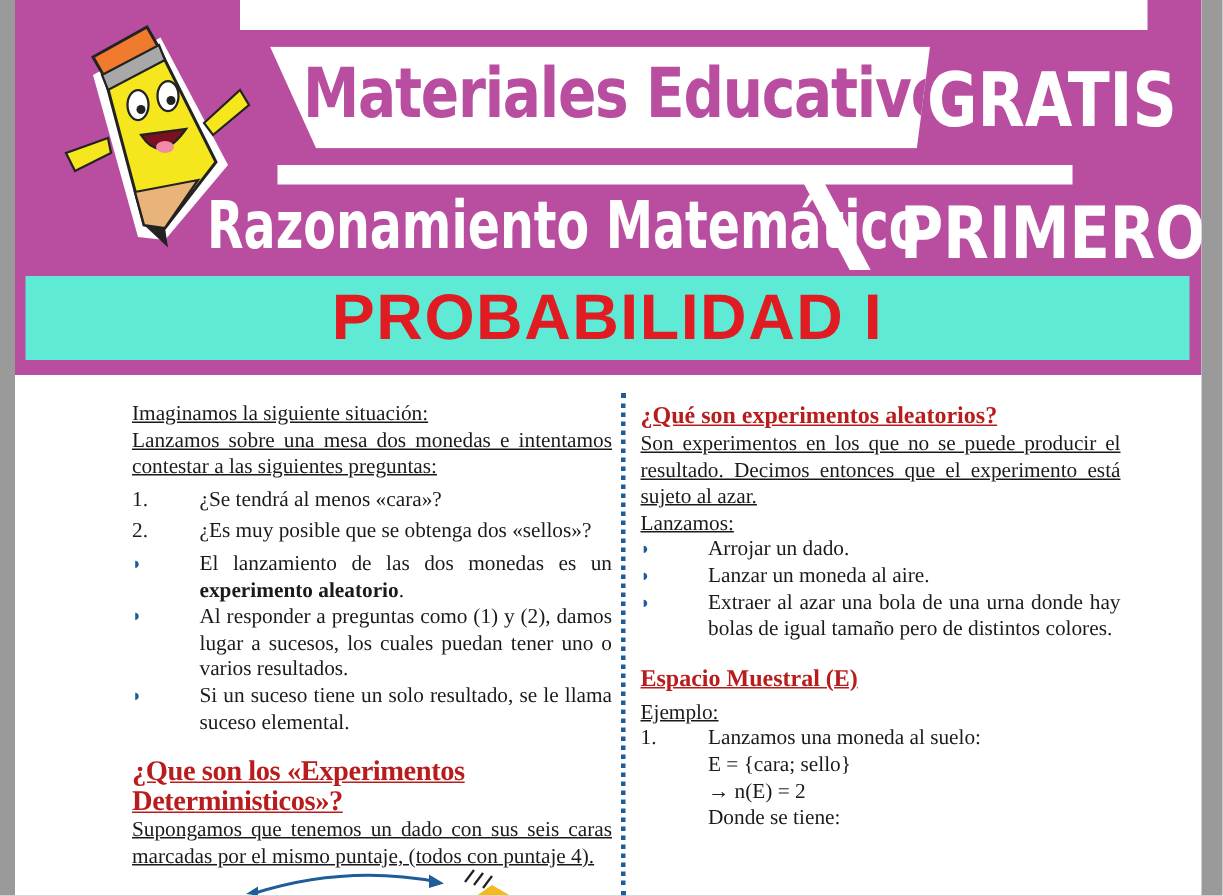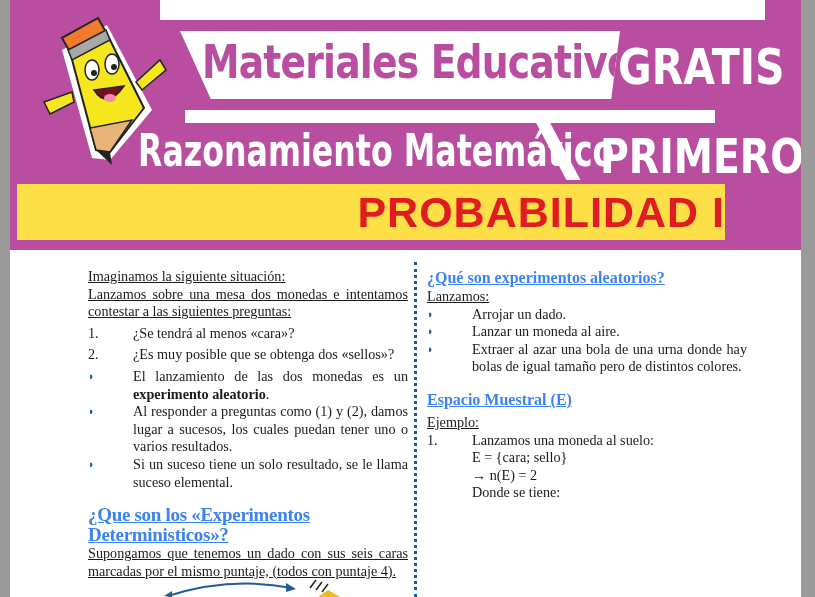--- a/index.html
+++ b/index.html
@@ -7,34 +7,34 @@
   .page{position:absolute;left:10px;top:0;width:791px;height:597px;background:#fff;overflow:hidden;}
   .header{position:absolute;left:0;top:0;width:791px;height:250px;background:#B94EA0;}
   .topwhite{position:absolute;left:150px;top:0;width:605px;height:20px;background:#fff;}
   .band1{position:absolute;left:170px;top:31px;width:440px;height:68px;background:#fff;clip-path:polygon(0 0,100% 0,98% 100%,7% 100%);}
   .band1 span{position:absolute;left:22px;top:4px;font-family:"DejaVu Sans",sans-serif;font-weight:bold;font-size:46px;color:#B94EA0;letter-spacing:-1px;transform:scaleX(0.82);transform-origin:left center;white-space:nowrap;}
   .gratis{position:absolute;left:608px;top:38px;font-family:"DejaVu Sans",sans-serif;font-weight:bold;font-size:50px;color:#fff;transform:scaleX(0.82);transform-origin:left center;white-space:nowrap;}
   .band2{position:absolute;left:175px;top:110px;width:530px;height:13px;background:#fff;}
   .sub{position:absolute;left:128px;top:125px;font-family:"DejaVu Sans",sans-serif;font-weight:bold;font-size:44px;color:#fff;transform:scaleX(0.72);transform-origin:left center;white-space:nowrap;}
   .slash{position:absolute;left:540px;top:118px;width:14px;height:62px;background:#fff;transform:skewX(28deg);}
   .primero{position:absolute;left:590px;top:128px;font-family:"DejaVu Sans",sans-serif;font-weight:bold;font-size:48px;color:#fff;transform:scaleX(0.82);transform-origin:left center;white-space:nowrap;}
-  .titlebox{position:absolute;left:7px;top:184px;width:708px;height:56px;background:#fde047;display:flex;align-items:center;justify-content:flex-end;}
+  .titlebox{position:absolute;left:7px;top:184px;width:776px;height:56px;background:#5eead4;display:flex;align-items:center;justify-content:center;}
   .titlebox span{font-family:"Liberation Sans",sans-serif;font-weight:bold;font-size:43px;color:#E11B22;letter-spacing:1px;}
   .mascot{position:absolute;left:22px;top:10px;width:140px;height:160px;}
   .col{position:absolute;font-size:14.2px;line-height:17.6px;color:#1a1a1a;}
   .colL{left:78px;top:268px;width:320px;}
   .colR{left:417px;top:268px;width:320px;}
   .divider{position:absolute;left:404px;top:262px;width:0;height:335px;border-left:3px dotted #1E5C9A;}
   p{margin:0;text-decoration:underline;}
   .just{text-align:justify;}
   .item{display:flex;}
   .item .mk{flex:0 0 23px;}
   .item .tx{flex:1;text-align:justify;margin-left:22px;}
   .bul{color:#1E5C9A;font-size:11px;line-height:17.6px;}
-  .h{color:#3b82f6;font-weight:bold;font-size:16px;line-height:20px;}
+  .h{color:#b91c1c;font-weight:bold;font-size:16px;line-height:20px;}
   .gap4{height:4px;}
   .gap14{height:14px;}
   .illus{position:absolute;left:150px;top:578px;width:180px;height:19px;}
 </style>
 </head>
 <body>
 
 <div class="page">
   <div class="header">
     <div class="topwhite"></div>
@@ -103,20 +103,21 @@
     <path d="M126 5 L136 11 L126 14 Z" fill="#1E5C9A"></path>
     <path d="M4 18 L12 13 L12 19 Z" fill="#1E5C9A"></path>
     <path d="M150 10 L156 2 M156 12 L162 4 M162 14 L168 6" stroke="#222" stroke-width="1.5"></path>
     <path d="M158 19 L168 12 L180 19 Z" fill="#F5B920"></path>
   </svg>
 
   <div class="divider"></div>
 
   <div class="col colR">
     <p class="h">¿Qué son experimentos aleatorios?</p>
+    <p class="just">Son experimentos en los que no se puede producir el resultado. Decimos entonces que el experimento está sujeto al azar.</p>
     <p>Lanzamos:</p>
     <div class="item">
       <span class="mk bul">◗</span>
       <span class="tx">Arrojar un dado.</span>
     </div>
     <div class="item">
       <span class="mk bul">◗</span>
       <span class="tx">Lanzar un moneda al aire.</span>
     </div>
     <div class="item">

